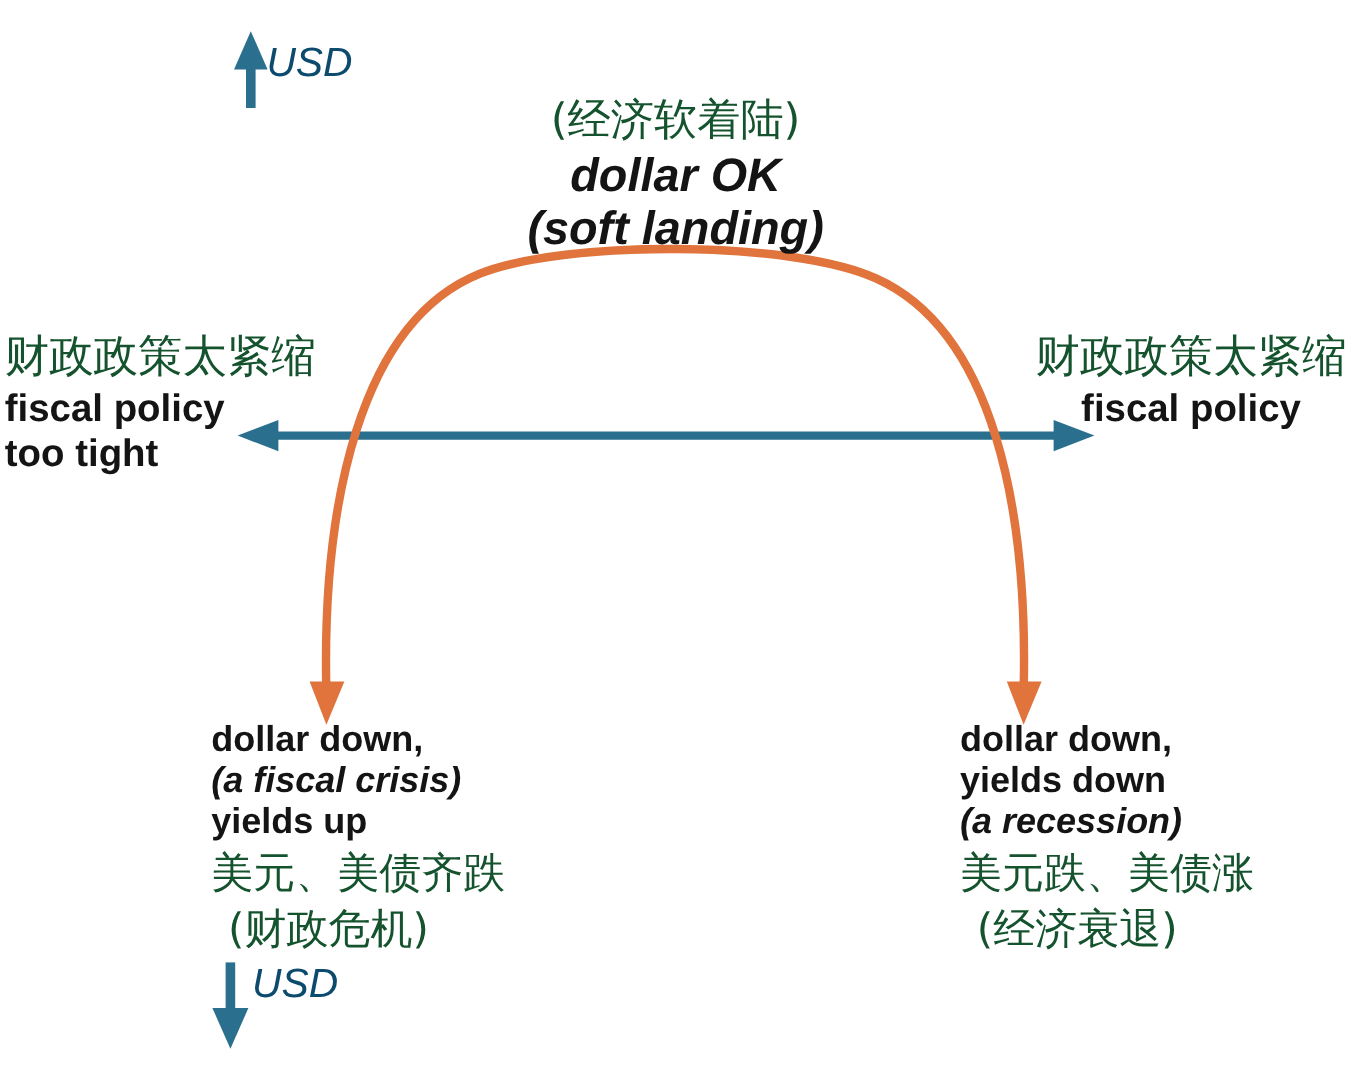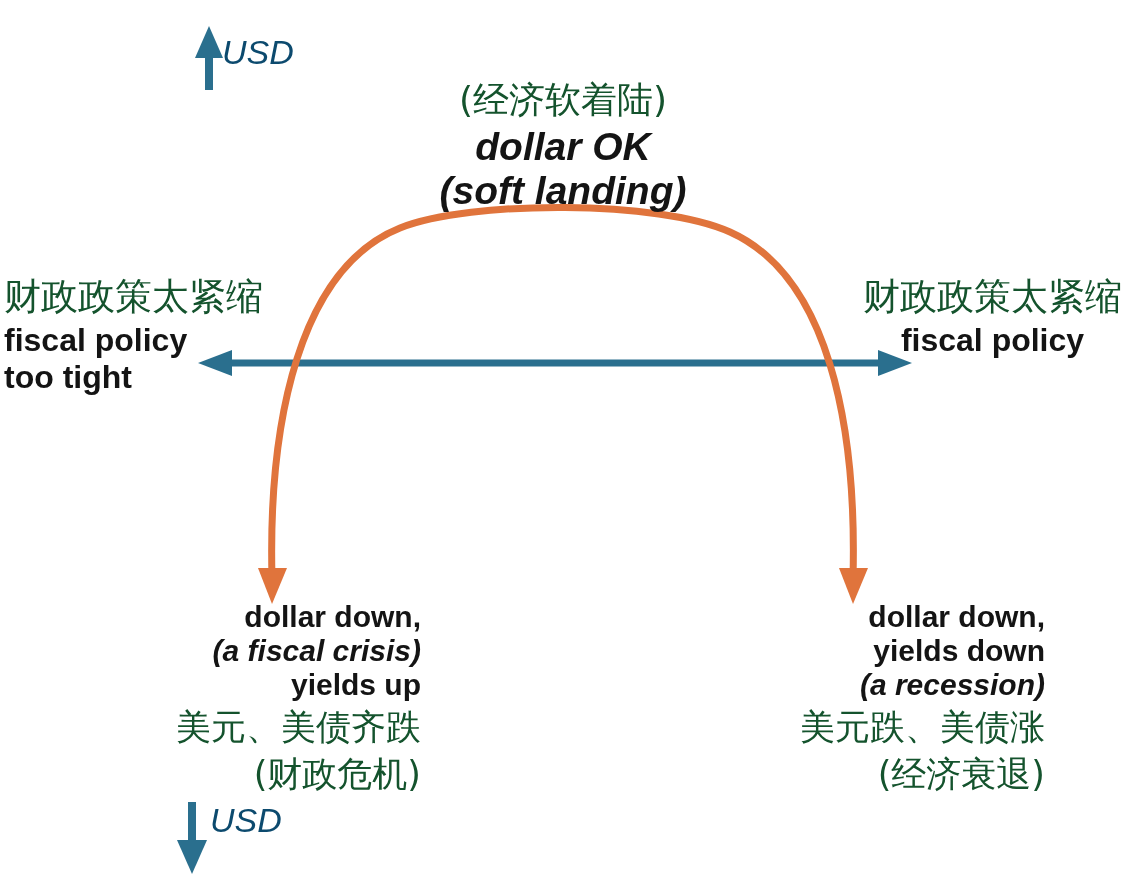--- a/index.html
+++ b/index.html
@@ -76,21 +76,21 @@
     right: 4px;
     top: 272px;
     text-align: center;
   }
   #right-label .cn { position: static; display: block; font-size: 37px; }
   #right-label .en { position: static; display: block; font-size: 32px; font-weight: 700; }
 
   
   .outcome {
     position: absolute;
-    text-align: right;
+    text-align: left;
   }
   .outcome .en { position: static; display: block; font-size: 30px; }
   .outcome .cn { position: static; display: block; font-size: 35px; }
   #outcome-left  { left: 176px; top: 600px; }
   #outcome-right { left: 800px; top: 600px; }
   #outcome-left .cn-wrap, #outcome-right .cn-wrap { margin-top: 2px; }
   #outcome-left .cn.indent  { padding-left: 14px; }
   #outcome-right .cn.indent { padding-left: 14px; }
 
   

